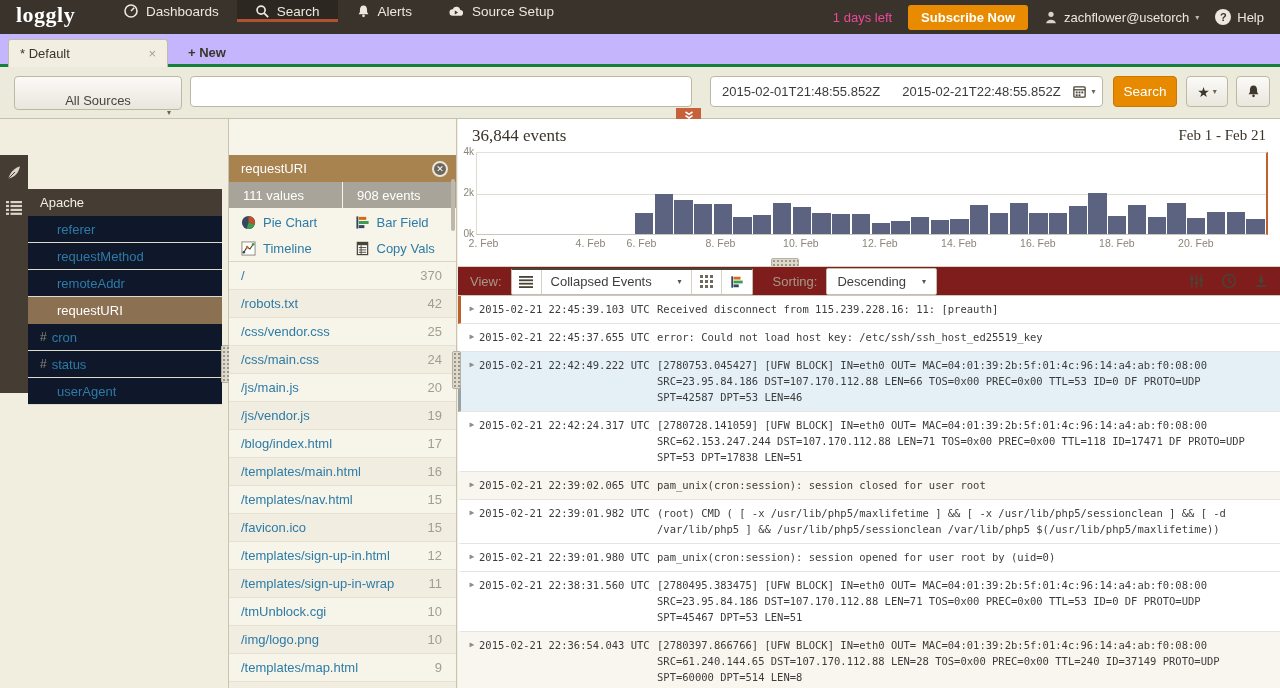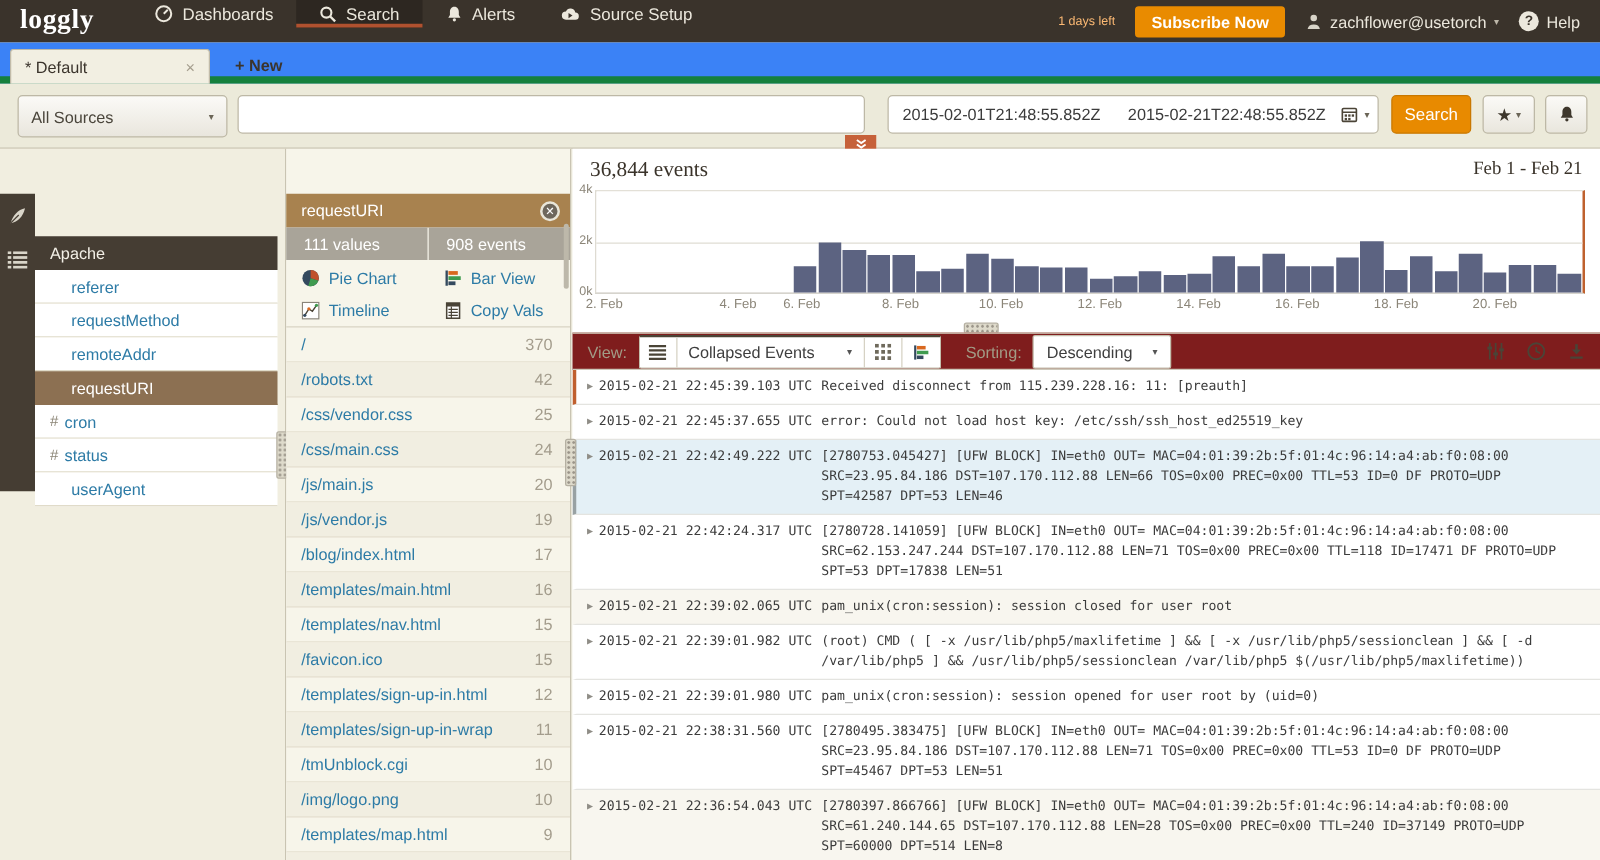--- a/index.html
+++ b/index.html
@@ -7,36 +7,36 @@
   body { font-family:"Liberation Sans", sans-serif; }
   .screen { position:relative; width:1280px; height:688px; background:#f1eee0; overflow:hidden; }
 
   
   .topnav { position:absolute; top:0; left:0; right:0; height:34px; background:#3a332b; }
   .logo { position:absolute; left:16px; top:2px; color:#fff; font-family:"Liberation Serif", serif; font-weight:bold; font-size:22px; letter-spacing:.5px; }
   .nav { position:absolute; left:105px; top:0; height:22px; display:flex; }
   .navitem { display:flex; align-items:center; gap:7px; padding:0 18px; color:#ece8dd; font-size:13.5px; cursor:pointer; }
   .navitem.active { background:#2d2721; box-shadow:inset 0 -3px 0 #b0512f; }
   .nav-right { position:absolute; right:0; top:0; height:34px; display:flex; align-items:center; gap:16px; padding-right:16px; }
-  .trial { color:#fdba74; font-size:10px;text-align:center; }
+  .trial { color:#ec4899; font-size:13px;text-align:center; }
   .subscribe { background:#e98b00; color:#fff; font-size:13px; font-weight:bold; padding:5px 13px; border-radius:3px; border:none; cursor:pointer; }
   .user { color:#ece8dd; font-size:13px; display:flex; align-items:center; gap:6px; cursor:pointer; }
   .helpwrap { color:#ece8dd; font-size:13px; display:flex; align-items:center; gap:6px; cursor:pointer; }
   .help-badge { width:16px; height:16px; border-radius:50%; background:#ece8dd; color:#3a332b; font-weight:bold; font-size:11px; display:flex; align-items:center; justify-content:center; }
   .caret { font-size:8px; color:#bdb7a9; }
 
   
-  .tabbar { position:absolute; top:34px; left:0; right:0; height:33px; background:#3b82f6; border-bottom:6px solid #15803d; }
+  .tabbar { position:absolute; top:34px; left:0; right:0; height:33px; background:#c4b5fd; border-bottom:3px solid #15803d; }
   .tab { position:absolute; left:8px; top:5px; height:28px; width:160px; background:#f2efe2; border:1px solid #c1bba9; border-bottom:none; border-radius:3px 3px 0 0; font-size:13px; color:#3b342c; display:flex; align-items:center; padding:0 11px; cursor:pointer; }
   .tab-close { margin-left:auto; color:#a59e8e; font-size:13px; cursor:pointer; }
   .newtab { position:absolute; left:188px; top:11px; font-size:13px; font-weight:bold; color:#3b342c; cursor:pointer; }
 
   
   .searchrow { position:absolute; top:67px; left:0; right:0; height:52px; background:#eceada; border-bottom:1px solid #c6c1af; }
-  .src-select { position:absolute; left:14px; top:9px; width:168px; height:31px; background:linear-gradient(#fbfaf7,#e9e6dd); border:1px solid #bdb8a6; border-radius:4px; font-size:13px; color:#4a453b; display:flex; align-items:center; padding:16px 10px; cursor:pointer; }
+  .src-select { position:absolute; left:14px; top:9px; width:168px; height:31px; background:linear-gradient(#fbfaf7,#e9e6dd); border:1px solid #bdb8a6; border-radius:4px; font-size:13px; color:#4a453b; display:flex; align-items:center; padding:16px 10px; cursor:pointer;flex-direction:column; }
   .src-select .caret { margin-left:auto; color:#6b6557; }
   .query-input { position:absolute; left:190px; top:9px; width:502px; height:31px; border:1px solid #bdb8a6; border-radius:4px; background:#fff; padding:0 9px; font-size:13px; color:#333; }
   .expand-tab { position:absolute; left:676px; top:41px; width:25px; height:15px; background:#c6613a; border-radius:0 0 4px 4px; display:flex; align-items:center; justify-content:center; cursor:pointer; }
   .dates-box { position:absolute; left:710px; top:9px; width:393px; height:31px; background:#fff; border:1px solid #bdb8a6; border-radius:4px; display:flex; align-items:center; font-size:13px; color:#3b3b3b; }
   .date-cell { padding:0 11px; cursor:text; white-space:nowrap; }
   .date-div { width:1px; height:21px; background:#d9d5c8; }
   .cal-btn { margin-left:auto; display:flex; align-items:center; gap:5px; padding-right:9px; cursor:pointer; }
   .search-btn { position:absolute; left:1113px; top:9px; width:64px; height:31px; background:#e88a00; border:1px solid #c97800; border-radius:4px; color:#fff; font-size:13.5px; cursor:pointer; }
   .star-btn { position:absolute; left:1186px; top:9px; width:42px; height:31px; background:linear-gradient(#fbfaf7,#e9e6dd); border:1px solid #bdb8a6; border-radius:4px; font-size:14px; color:#3e372c; cursor:pointer; display:flex; align-items:center; justify-content:center; gap:3px; }
   .bell-btn { position:absolute; left:1236px; top:9px; width:34px; height:31px; background:linear-gradient(#fbfaf7,#e9e6dd); border:1px solid #bdb8a6; border-radius:4px; cursor:pointer; display:flex; align-items:center; justify-content:center; }
@@ -44,21 +44,21 @@
   
   .content { position:absolute; top:119px; left:0; right:0; bottom:0; }
 
   
   .left-col { position:absolute; left:0; top:0; width:229px; bottom:0; background:#f1eee0; border-right:1px solid #c9c4b2; }
   .fe-header { position:absolute; top:5px; left:0; right:0; height:28px; display:flex; align-items:center; gap:13px; padding-left:14px; }
   .fe-title { font-family:"Liberation Serif", serif; font-size:16px; color:#3e372b; }
   .tool-strip { position:absolute; left:0; top:36px; width:28px; height:238px; background:#453d33; display:flex; flex-direction:column; align-items:center; padding-top:10px; gap:20px; }
   .field-list { position:absolute; left:28px; top:36px; width:194px;margin-top:34px; }
   .group-hdr { height:27px; background:#453d33; color:#f2efe6; font-size:13px; display:flex; align-items:center; padding-left:12px; cursor:pointer; }
-  .field-row { height:27px; background:#ffffff; border-bottom:1px solid #e0dbc9; font-size:13px; color:#2d7ba6; display:flex; align-items:center; padding-left:24px; cursor:pointer; }
+  .field-row { height:27px; background:#0f172a; border-bottom:1px solid #e0dbc9; font-size:13px; color:#2d7ba6; display:flex; align-items:center; padding-left:24px; cursor:pointer; }
   .field-row .pfx { color:#8c8677; font-size:12px; margin-right:5px; }
   .field-row.numeric { padding-left:12px; }
   .field-row.selected { background:#8c7052; color:#fff; border-bottom-color:#8c7052; }
 
   
   .grip { background-color:#dedacb; border:1px solid #b5b0a2; border-radius:2px; background-image:radial-gradient(#9b958a 1px, transparent 1.2px); background-size:4px 4px; cursor:col-resize; }
   .grip-a { position:absolute; left:221px; top:226px; width:9px; height:38px; }
   .grip-b { position:absolute; right:-5px; top:232px; width:9px; height:38px; z-index:5; }
   .grip-h { position:absolute; left:313px; top:139px; width:28px; height:9px; cursor:row-resize; }
 
@@ -314,21 +314,21 @@
         </div>
         <div class="uri-action">
           <span>
               <svg width="15" height="15" viewBox="0 0 16 16">
                 <rect x="1.5" y="1.5" width="2" height="13" fill="#34495e"></rect>
                 <rect x="4" y="2" width="8" height="3.2" fill="#d9681f"></rect>
                 <rect x="4" y="6.4" width="10.5" height="3.2" fill="#3f9b4f"></rect>
                 <rect x="4" y="10.8" width="6" height="3.2" fill="#34495e"></rect>
               </svg>
             </span>
-          <span>Bar View</span>
+          <span>Bar Field</span>
         </div>
         <div class="uri-action">
           <span>
               <svg width="15" height="15" viewBox="0 0 16 16">
                 <rect x="1" y="1" width="14" height="14" fill="#fff" stroke="#8a857a"></rect>
                 <polyline points="3,12 6.5,6.5 9.5,8.5 13,3.5" fill="none" stroke="#4a4437" stroke-width="1.2"></polyline>
                 <circle cx="6.5" cy="6.5" r="1.4" fill="#d9681f"></circle>
                 <circle cx="13" cy="3.5" r="1.4" fill="#3f9b4f"></circle>
                 <circle cx="3" cy="12" r="1.4" fill="#34495e"></circle>
               </svg>

